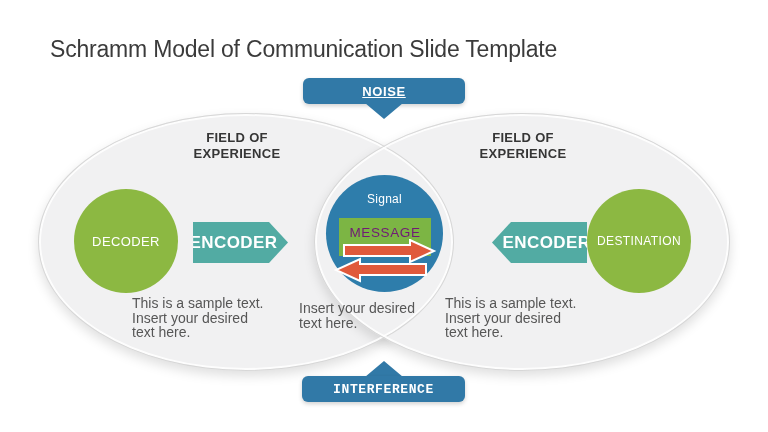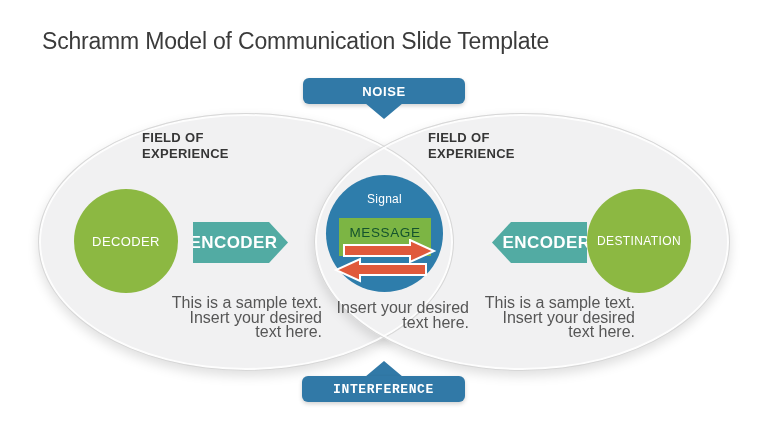--- a/index.html
+++ b/index.html
@@ -1,21 +1,21 @@
 <!DOCTYPE html>
 <html style="--banner-blue: #3179a7; --signal-blue: #2e7dab; --node-green: #8cb842; --message-green: #7cb544; --coder-teal: #52aba3; --arrow-orange: #e0593b;"><head>
 <meta charset="utf-8">
 <style>
   html,body{margin:0;padding:0;background:#ffffff;}
   .slide{
     position:relative;width:768px;height:432px;background:#ffffff;overflow:hidden;
     font-family:"Liberation Sans","DejaVu Sans",sans-serif;
   }
   .title{
-    position:absolute;left:38px;top:24px;margin:4px;
+    position:absolute;left:38px;top:24px;margin:12px;
     font-size:23px;font-weight:400;color:#3b3b3b;letter-spacing:-0.2px;
   }
   
   .ellipse-fill{
     position:absolute;width:416px;height:258px;top:113px;border-radius:50%;
     background:#f1f1f2;box-shadow:0 5px 12px rgba(0,0,0,0.13);
   }
   .ellipse-outline{
     position:absolute;width:416px;height:258px;top:113px;border-radius:50%;
     border:1.5px solid #d7d7d7;box-sizing:border-box;
@@ -24,34 +24,34 @@
   }
   .ellipse-left{left:38px;}
   .ellipse-right{left:314px;}
   
   .banner{
     position:absolute;height:26px;border-radius:6px;background:var(--banner-blue);
     color:#ffffff;font-size:13px;font-weight:700;letter-spacing:0.6px;
     display:flex;align-items:center;justify-content:center;
     box-shadow:0 2px 4px rgba(0,0,0,0.18);z-index:6;
   }
-  .banner-noise{left:303px;top:78px;width:162px;}
+  .banner-noise{left:303px;top:78px;width:162px;text-decoration:underline;}
   .banner-interference{left:302px;top:376px;width:163px;font-family:Liberation Mono, monospace;}
   .banner-tail{position:absolute;width:0;height:0;z-index:6;}
   .tail-down{left:365px;top:103px;border-left:19px solid transparent;border-right:19px solid transparent;border-top:16px solid var(--banner-blue);}
   .tail-up{left:365px;top:361px;border-left:19px solid transparent;border-right:19px solid transparent;border-bottom:16px solid var(--banner-blue);}
   
   .field-label{
-    position:absolute;top:130px;width:190px;text-align:left;
+    position:absolute;top:130px;width:190px;text-align:center;
     font-size:13px;font-weight:700;color:#363636;line-height:16px;letter-spacing:0.3px;z-index:4;
   }
   .field-label-left{left:142px;}
   .field-label-right{left:428px;}
   .sample-text{
-    position:absolute;text-align:right;font-size:16px;line-height:14.5px;color:#565656;z-index:4;
+    position:absolute;text-align:left;font-size:14px;line-height:14.5px;color:#565656;z-index:4;
   }
   .sample-left{left:132px;top:296px;width:190px;}
   .sample-center{left:299px;top:301px;width:170px;}
   .sample-right{left:445px;top:296px;width:190px;}
   
   .node-circle{
     position:absolute;width:104px;height:104px;border-radius:50%;top:189px;
     background:var(--node-green);color:#ffffff;
     display:flex;align-items:center;justify-content:center;
     font-size:13px;letter-spacing:0.4px;z-index:4;
@@ -69,21 +69,21 @@
   .signal-circle{
     position:absolute;left:326px;top:175px;width:117px;height:117px;border-radius:50%;
     background:var(--signal-blue);z-index:5;
   }
   .signal-label{
     position:absolute;left:0;top:17px;width:100%;text-align:center;
     color:#ffffff;font-size:12px;letter-spacing:0.3px;
   }
   .message-box{
     position:absolute;left:13px;top:43px;width:92px;height:38px;background:var(--message-green);
-    color:#14532d;font-size:13.5px;letter-spacing:0.6px;
+    color:#701a75;font-size:13.5px;letter-spacing:0.6px;
     display:flex;align-items:flex-start;justify-content:center;padding-top:7px;box-sizing:border-box;
   }
   .double-arrow{position:absolute;left:6px;top:64px;}
 </style>
 </head>
 <body>
 
 <div class="slide">
 
   <h1 class="title">Schramm Model of Communication Slide Template</h1>

